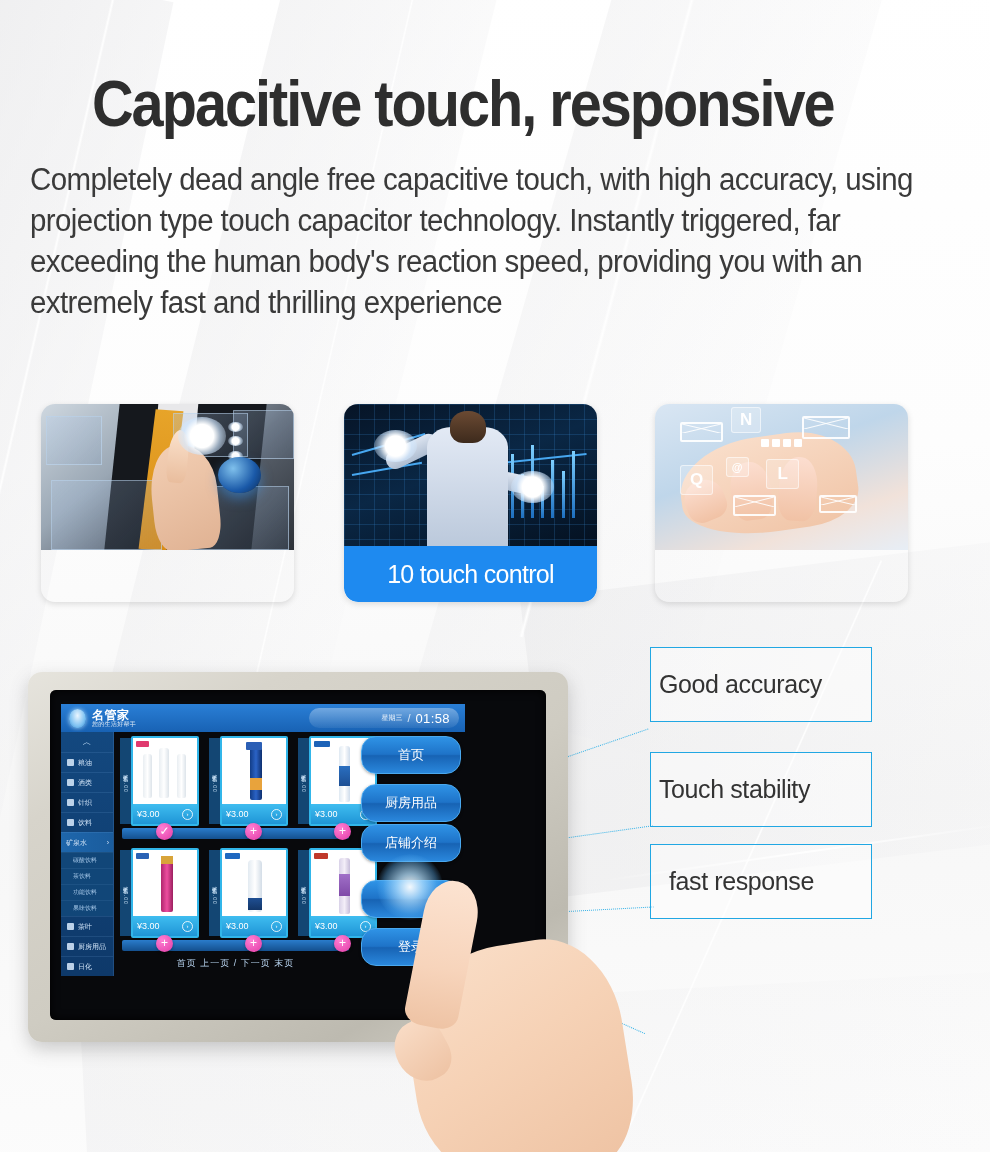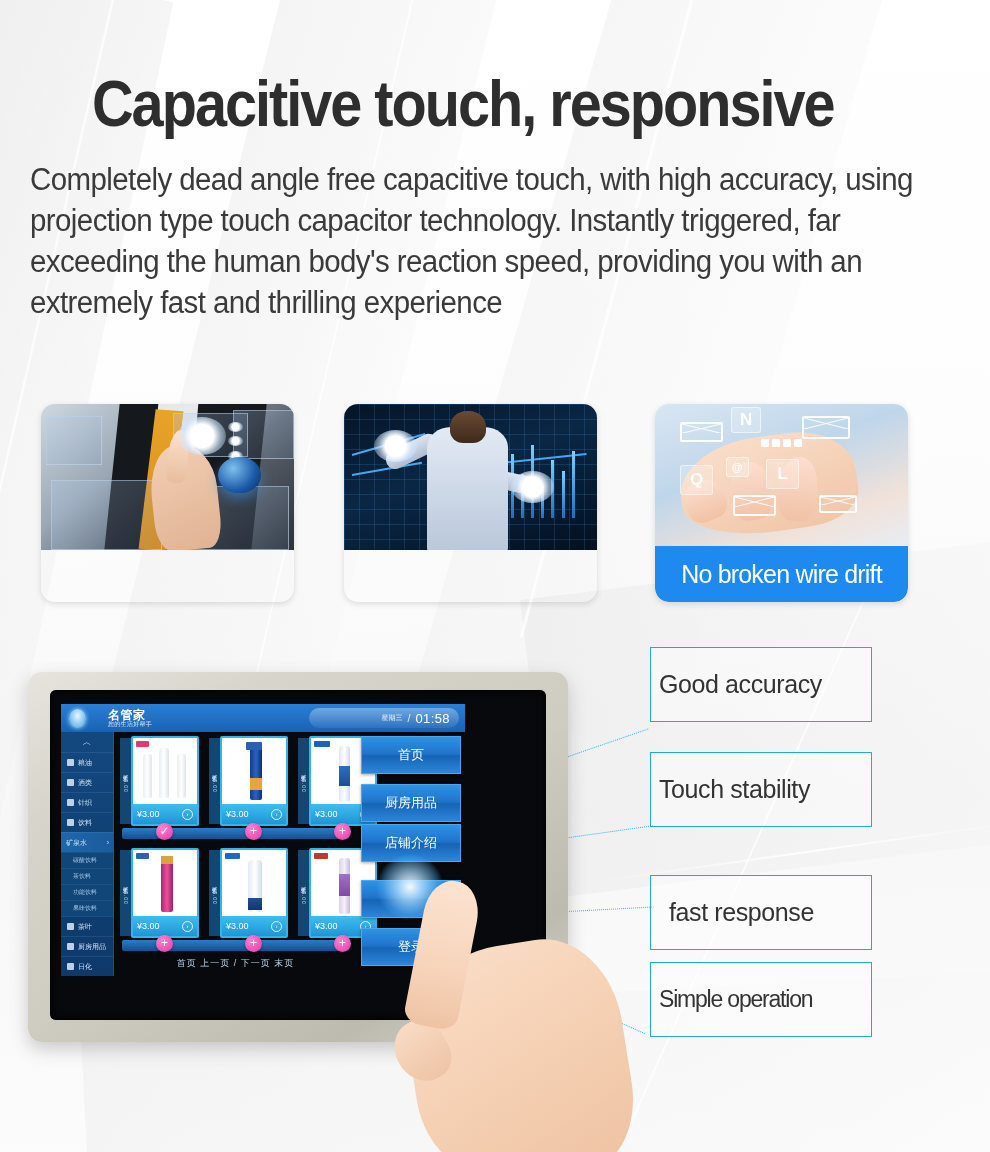--- a/index.html
+++ b/index.html
@@ -203,21 +203,21 @@
   .ui-top {
     position:absolute; left:0; top:0; right:0; height:28px;
     background:linear-gradient(180deg,#2a7fd6,#1862b4);
     display:flex; align-items:center;
   }
   .logo-mark {
     width:17px;height:19px;margin-left:8px;border-radius:50% 50% 46% 46%;
     background:radial-gradient(ellipse at 50% 35%,#eaf6ff,#7fc2f2 60%,#2b7cc4);
     box-shadow:0 0 4px rgba(200,235,255,.8);
   }
-  .logo-txt { margin-left:22px; color:#fff; line-height:1.05; }
+  .logo-txt { margin-left:6px; color:#fff; line-height:1.05; }
   .logo-txt .l1 { font-size:12px; font-weight:bold; letter-spacing:.5px; }
   .logo-txt .l2 { font-size:6px; opacity:.88; letter-spacing:.3px; }
   .statuspill {
     position:absolute; right:6px; top:4px; width:150px; height:20px;
     border-radius:10px;
     background:linear-gradient(180deg,rgba(255,255,255,.34),rgba(255,255,255,.07));
     display:flex; align-items:center; justify-content:flex-end;
     padding-right:9px; gap:5px; color:#fff;
   }
   .statuspill .wk { font-size:7px; opacity:.92; }
@@ -285,21 +285,21 @@
     box-shadow:0 1px 3px rgba(0,0,0,.35);
   }
   .pager {
     position:absolute; left:0; right:0; bottom:6px;
     text-align:center; color:#b8d4f0; font-size:9px; letter-spacing:1px;
   }
 
   .ui-right { position:absolute; right:4px; top:4px; width:100px; bottom:4px; }
   .rbtn {
     position:absolute; left:0; width:100px; height:38px;
-    border-radius:0;
+    border-radius:15px;
     background:linear-gradient(180deg,#2f93e6 0%,#1e73c8 48%,#1763b4 52%,#2a87dc 100%);
     border:1px solid #4aa8ee;
     color:#fff; font-size:13px;
     display:flex;align-items:center;justify-content:center;
     box-shadow:0 1px 3px rgba(0,0,0,.35);
   }
   .touch-glow {
     position:absolute; width:66px;height:66px;border-radius:50%;
     background:radial-gradient(circle,rgba(255,255,255,.95) 0%,rgba(180,225,255,.75) 28%,rgba(90,175,240,.38) 58%,rgba(60,150,230,0) 72%);
   }
@@ -332,21 +332,21 @@
     border:1.6px solid #21a7e3;
     background:rgba(255,255,255,.42);
     display:flex; align-items:center;
     padding-left:8px;
     font-size:25px; color:#333;
     letter-spacing:-.4px;
     pointer-events:auto;
   }
   .cbox.b0 { top:647px; }
   .cbox.b1 { top:752px; }
-  .cbox.b2 { top:875px; padding-left:18px; }
+  .cbox.b2 { top:844px; padding-left:18px; }
   .cbox.b3 { top:962px; font-size:23px; letter-spacing:-1.2px; }
   .leader { position:absolute; height:0; border-top:1.6px dotted #35b3e8; transform-origin:left center; }
 </style>
 </head>
 <body>
 
 <div class="bg-layer bg-base"></div>
 <div class="bg-layer">
   <div class="shade" style="left:-120px; top:-60px;  width:300px; height:1300px; transform:rotate(12deg);"></div>
   <div class="shade" style="left:300px;  top:-80px;  width:210px; height:900px;  transform:rotate(14deg); opacity:.55;"></div>
@@ -402,20 +402,21 @@
       <div class="bar2" style="left:82%; height:40%;"></div>
       <div class="bar2" style="left:86%; height:32%;"></div>
       <div class="bar2" style="left:90%; height:46%;"></div>
       <div class="arm2" style="left:16%; top:26%; width:22%; height:13%; transform:rotate(-26deg);"></div>
       <div class="arm2" style="left:58%; top:48%; width:20%; height:12%; transform:rotate(12deg);"></div>
       <div class="body2"></div>
         <div class="head2"></div>
       <div class="glowdot" style="left:12%; top:18%; width:17%; height:22%;"></div>
       <div class="glowdot" style="left:66%; top:46%; width:17%; height:22%;"></div>
     </div>
+    <div class="card-cap">10 touch control</div>
   </div>
 
   <div class="card c2">
     <div class="card-photo p3">
       <div class="hand3"></div>
       <div class="f3" style="left:12%; top:52%; width:16%; height:28%; transform:rotate(-22deg);"></div>
       <div class="f3" style="left:30%; top:40%; width:16%; height:40%; transform:rotate(-8deg);"></div>
       <div class="f3" style="left:49%; top:36%; width:15%; height:44%; transform:rotate(4deg);"></div>
       <div class="env" style="left:10%; top:12%; width:17%; height:14%;"></div>
       <div class="env" style="left:58%; top:8%;  width:19%; height:16%;"></div>
@@ -425,41 +426,37 @@
       <div class="keycap" style="left:10%; top:42%; width:13%; height:20%;">Q</div>
       <div class="keycap" style="left:44%; top:38%; width:13%; height:20%;">L</div>
       <div class="keycap" style="left:28%; top:36%; width:9%;  height:14%; font-size:11px;">@</div>
       <div class="dots3" style="left:42%; top:24%;">
           <i></i>
           <i></i>
           <i></i>
           <i></i>
         </div>
     </div>
-    <div class="card-cap">No broken wire drift</div>
   </div>
 </div>
 
 <div class="callouts">
   <div class="leader" style="left:548px; top:763px; width:106px; transform:rotate(-19deg);"></div>
   <div class="leader" style="left:548px; top:840px; width:106px; transform:rotate(-8deg);"></div>
   <div class="leader" style="left:548px; top:912px; width:106px; transform:rotate(-3deg);"></div>
   <div class="leader" style="left:548px; top:990px; width:106px; transform:rotate(24deg);"></div>
 
   <div class="cbox b0">
       <span>Good accuracy</span>
     </div>
   <div class="cbox b1">
       <span>Touch stability</span>
     </div>
   <div class="cbox b2">
       <span>fast response</span>
-    </div>
-  <div class="cbox b3">
-      <span>Simple operation</span>
     </div>
 </div>
 
 <div class="tablet">
   <div class="bezel"></div>
   <div class="screen-black"></div>
 
   <div class="screen">
 
     <div class="ui-top">

